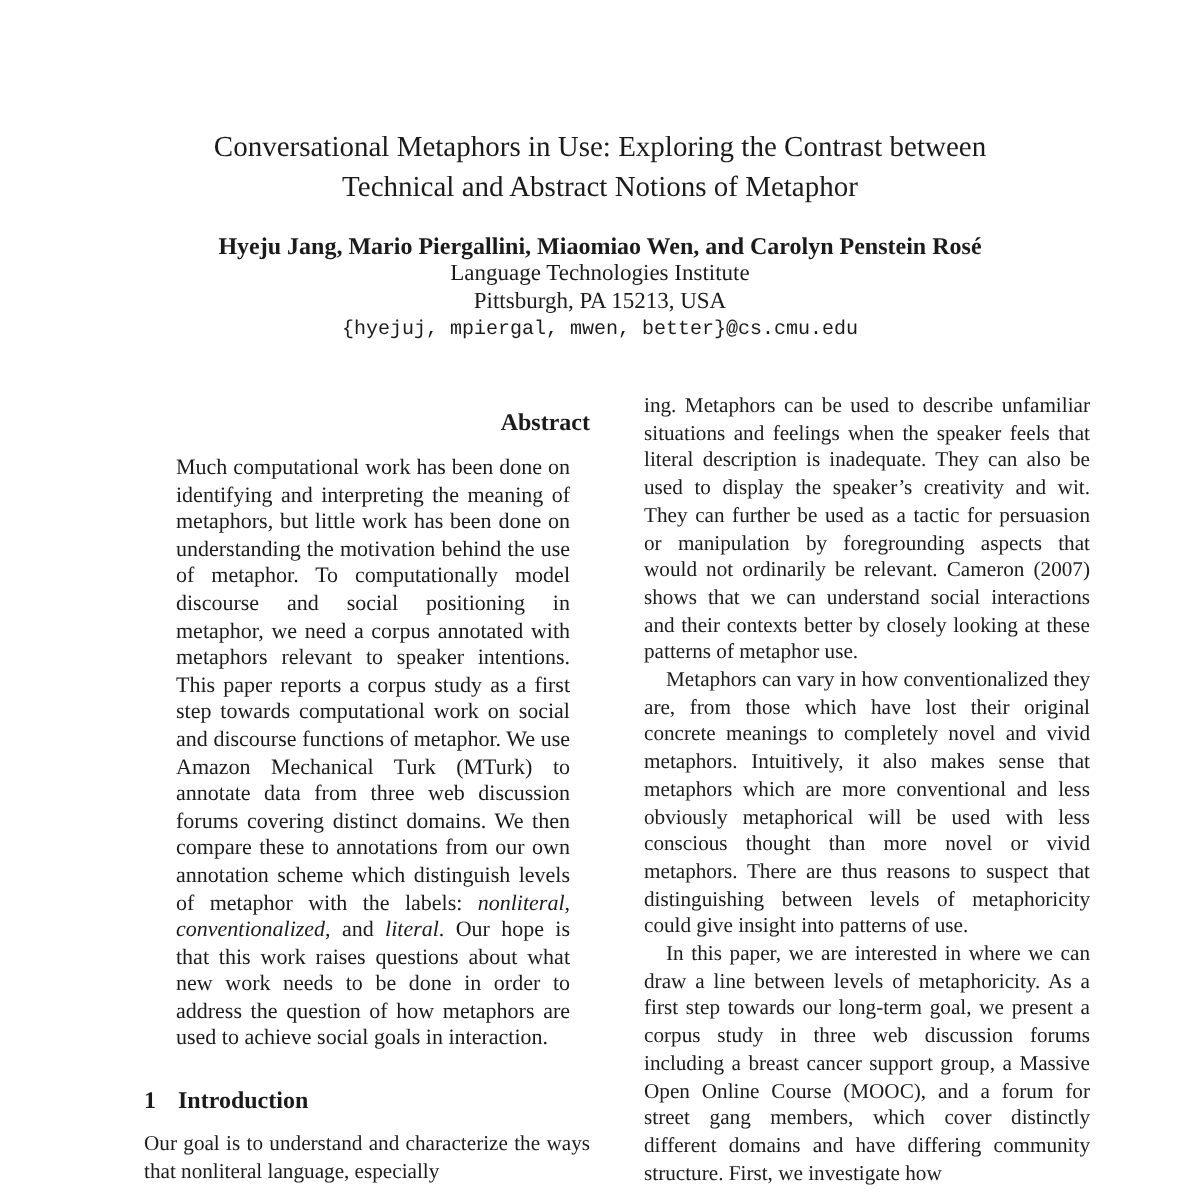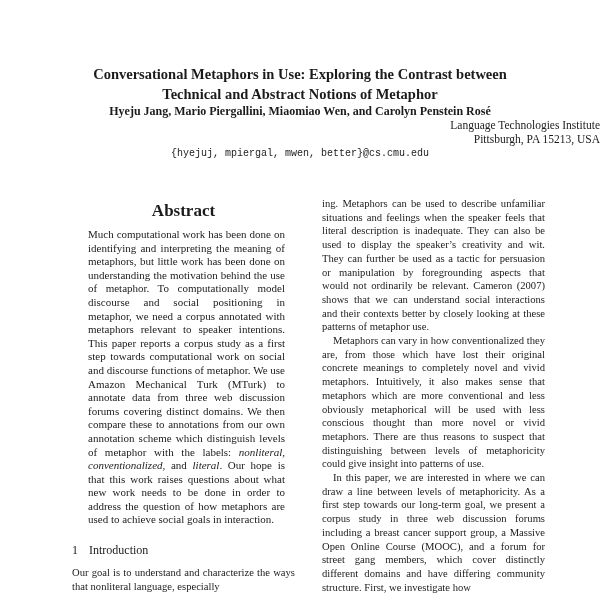--- a/index.html
+++ b/index.html
@@ -13,67 +13,66 @@
     overflow: hidden;
   }
   
   .header {
     position: absolute;
     left: 0; right: 0; top: 64px;
     text-align: center;
   }
   .title-line {
     font-size: 14.5px;
-    font-weight: 700;
+    font-weight: 400;
     line-height: 20px;
   }
   .authors {
-    margin-top: 0;
+    margin-top: 12px;
     font-size: 12px;
     font-weight: 700;
     line-height: 15px;
   }
   .affil {
     font-size: 11.5px;
     line-height: 13.5px;
-    text-align: right;
   }
   .email {
     margin-top: 1px;
     font-family: "Liberation Mono", "DejaVu Sans Mono", monospace;
     font-size: 10px;
     line-height: 13px;
   }
   
   .col {
     position: absolute;
     top: 197px;
     width: 223px;
     text-align: justify;
     hyphens: auto;
     -webkit-hyphens: auto;
   }
   .col-left  { left: 72px; }
   .col-right { left: 322px; }
   .abs-heading {
-    text-align: center;
+    text-align: right;
     font-weight: 700;
-    font-size: 17px;
+    font-size: 12px;
     line-height: 14px;
     margin: 7px 0 10px 0;
   }
   .abs-text {
     margin: 0 0 0 16px;
     width: 197px;
     font-size: 11px;
     line-height: 13.6px;
   }
   .italic { font-style: italic; }
   .sec-heading {
-    font-weight: 400;
+    font-weight: 700;
     font-size: 12px;
     line-height: 14px;
     margin: 16px 0 9px 0;
     text-align: left;
   }
   .sec-num { display: inline-block; margin-right: 11px; }
   .body-text {
     margin: 0;
     font-size: 10.6px;
     line-height: 13.7px;

